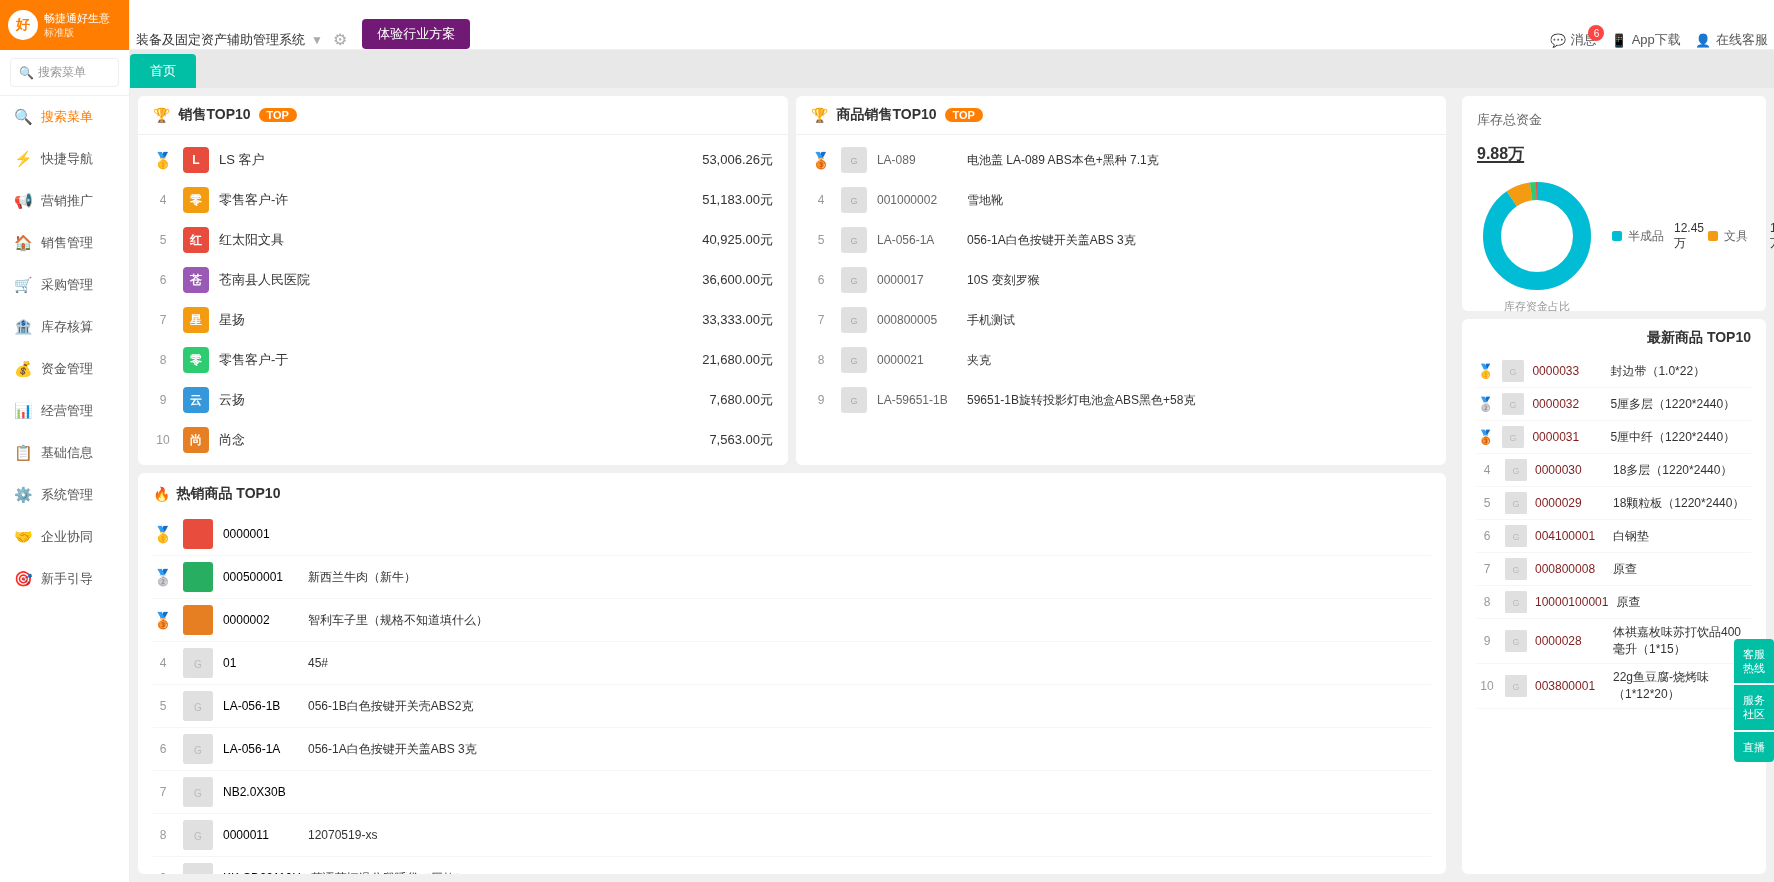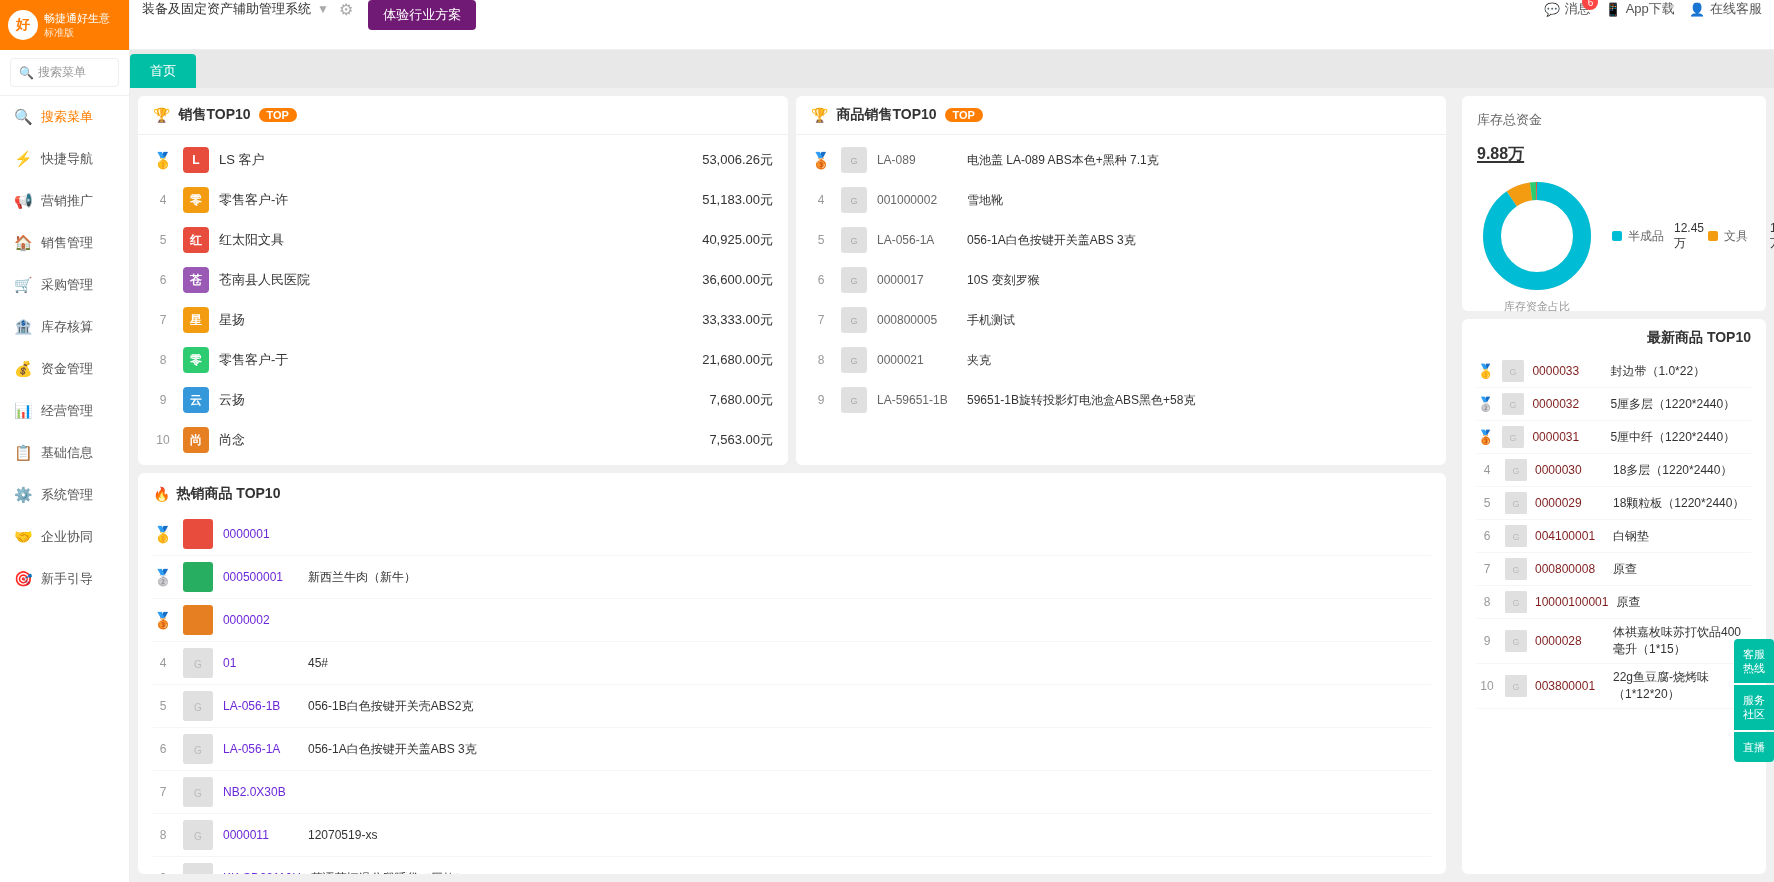--- a/index.html
+++ b/index.html
@@ -70,22 +70,22 @@
     .nav-icon { width: 18px; height: 18px; display: flex; align-items: center; justify-content: center; font-size: 15px; }
 
     
     .main { flex: 1; display: flex; flex-direction: column; height: 882px; overflow: hidden; }
 
     
     .topbar {
       height: 50px;
       background: #fff;
       display: flex;
-      align-items: flex-start;
-      padding: 0 12px;
+      align-items: flex-end;
+      padding: 0 6px;
       border-bottom: 1px solid #eee;
       gap: 10px;
     }
     .topbar-system {
       display: flex;
       align-items: center;
       gap: 6px;
       font-size: 13px;
       color: #333;
     }
@@ -348,21 +348,21 @@
     }
     .hot-img-color {
       width: 100%;
       height: 100%;
       display: flex;
       align-items: center;
       justify-content: center;
       font-size: 10px;
       color: #aaa;
     }
-    .hot-code { color: #6d28d9; font-size: 12px; min-width: 75px; }
+    .hot-code { color: #000000; font-size: 12px; min-width: 75px; }
     .hot-name { flex: 1; color: #333; font-size: 12px; }
 
     
     .floating-btns {
       position: fixed;
       right: 0;
       bottom: 120px;
       display: flex;
       flex-direction: column;
       gap: 2px;
@@ -661,20 +661,21 @@
               </div>
               <span class="hot-code">000500001</span>
               <span class="hot-name">新西兰牛肉（新牛）</span>
             </div>
             <div class="hot-item">
               <span class="hot-medal">🥉</span>
               <div class="hot-img">
                 <div class="hot-img-color" style="background:#e67e22"></div>
               </div>
               <span class="hot-code">0000002</span>
+              <span class="hot-name">智利车子里（规格不知道填什么）</span>
             </div>
             <div class="hot-item">
               <span class="hot-rank">4</span>
               <div class="hot-img">
                 <div class="hot-img-color">
                   <svg width="30" height="30">
                     <rect width="30" height="30" fill="#e0e0e0"></rect>
                     <text x="15" y="20" text-anchor="middle" font-size="10" fill="#bbb">G</text>
                   </svg>
                 </div>

